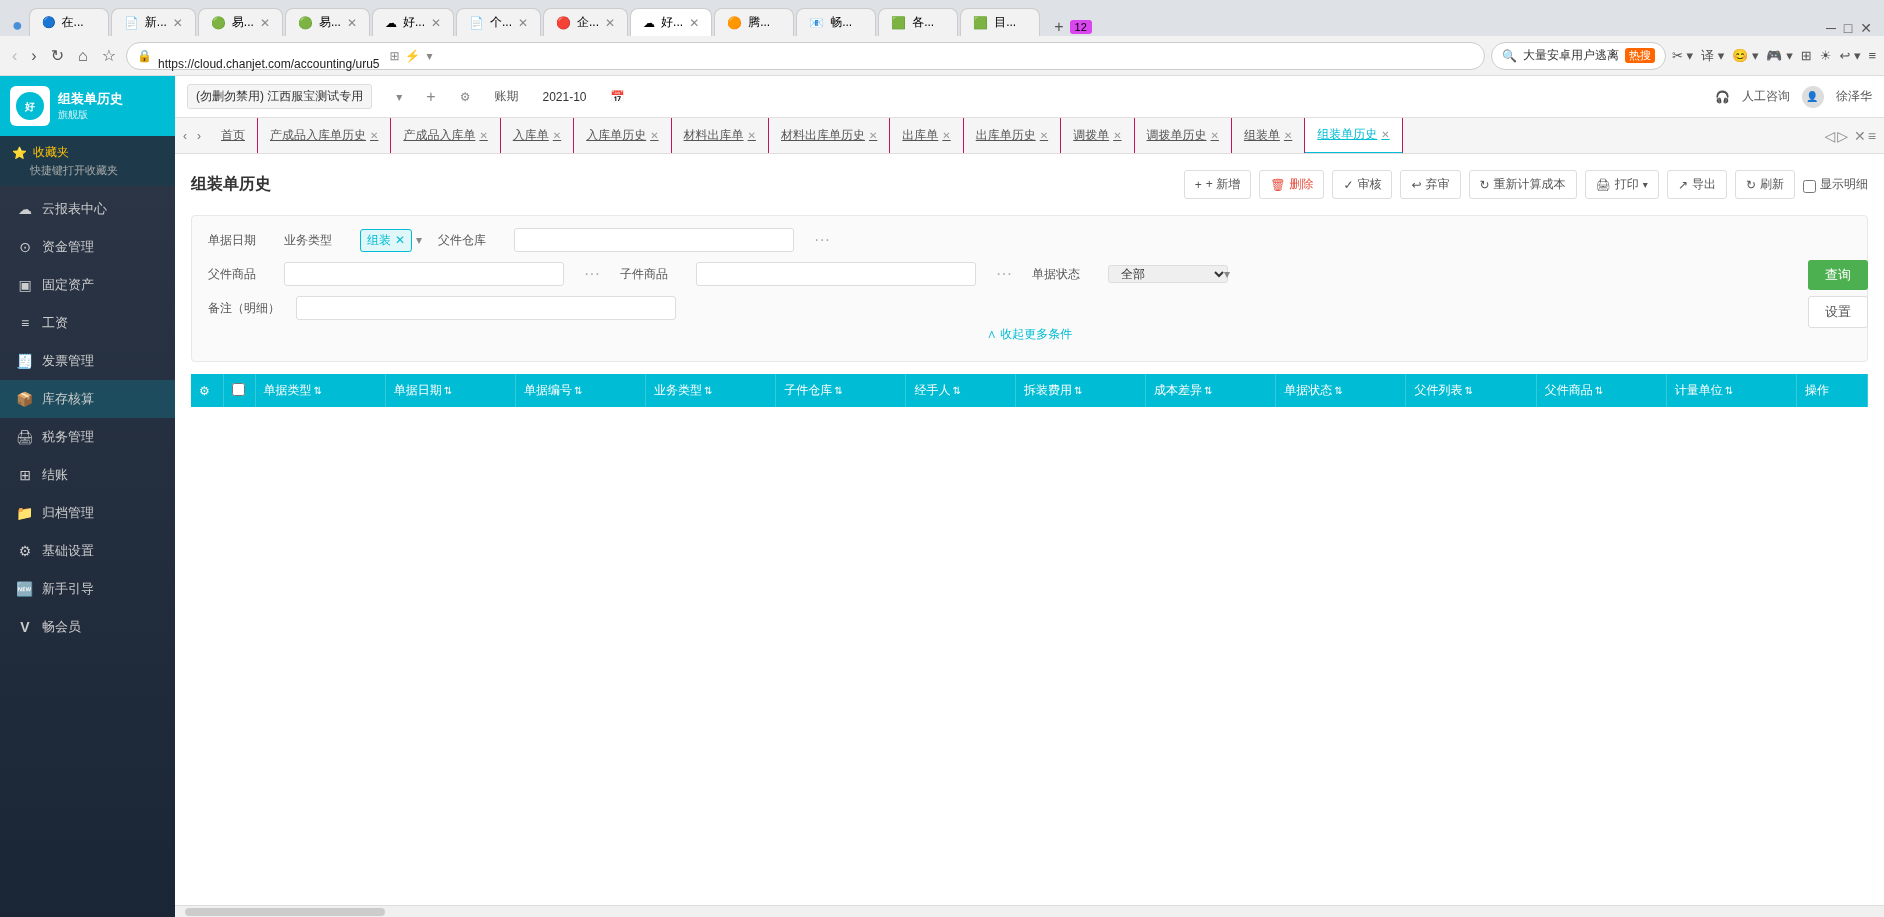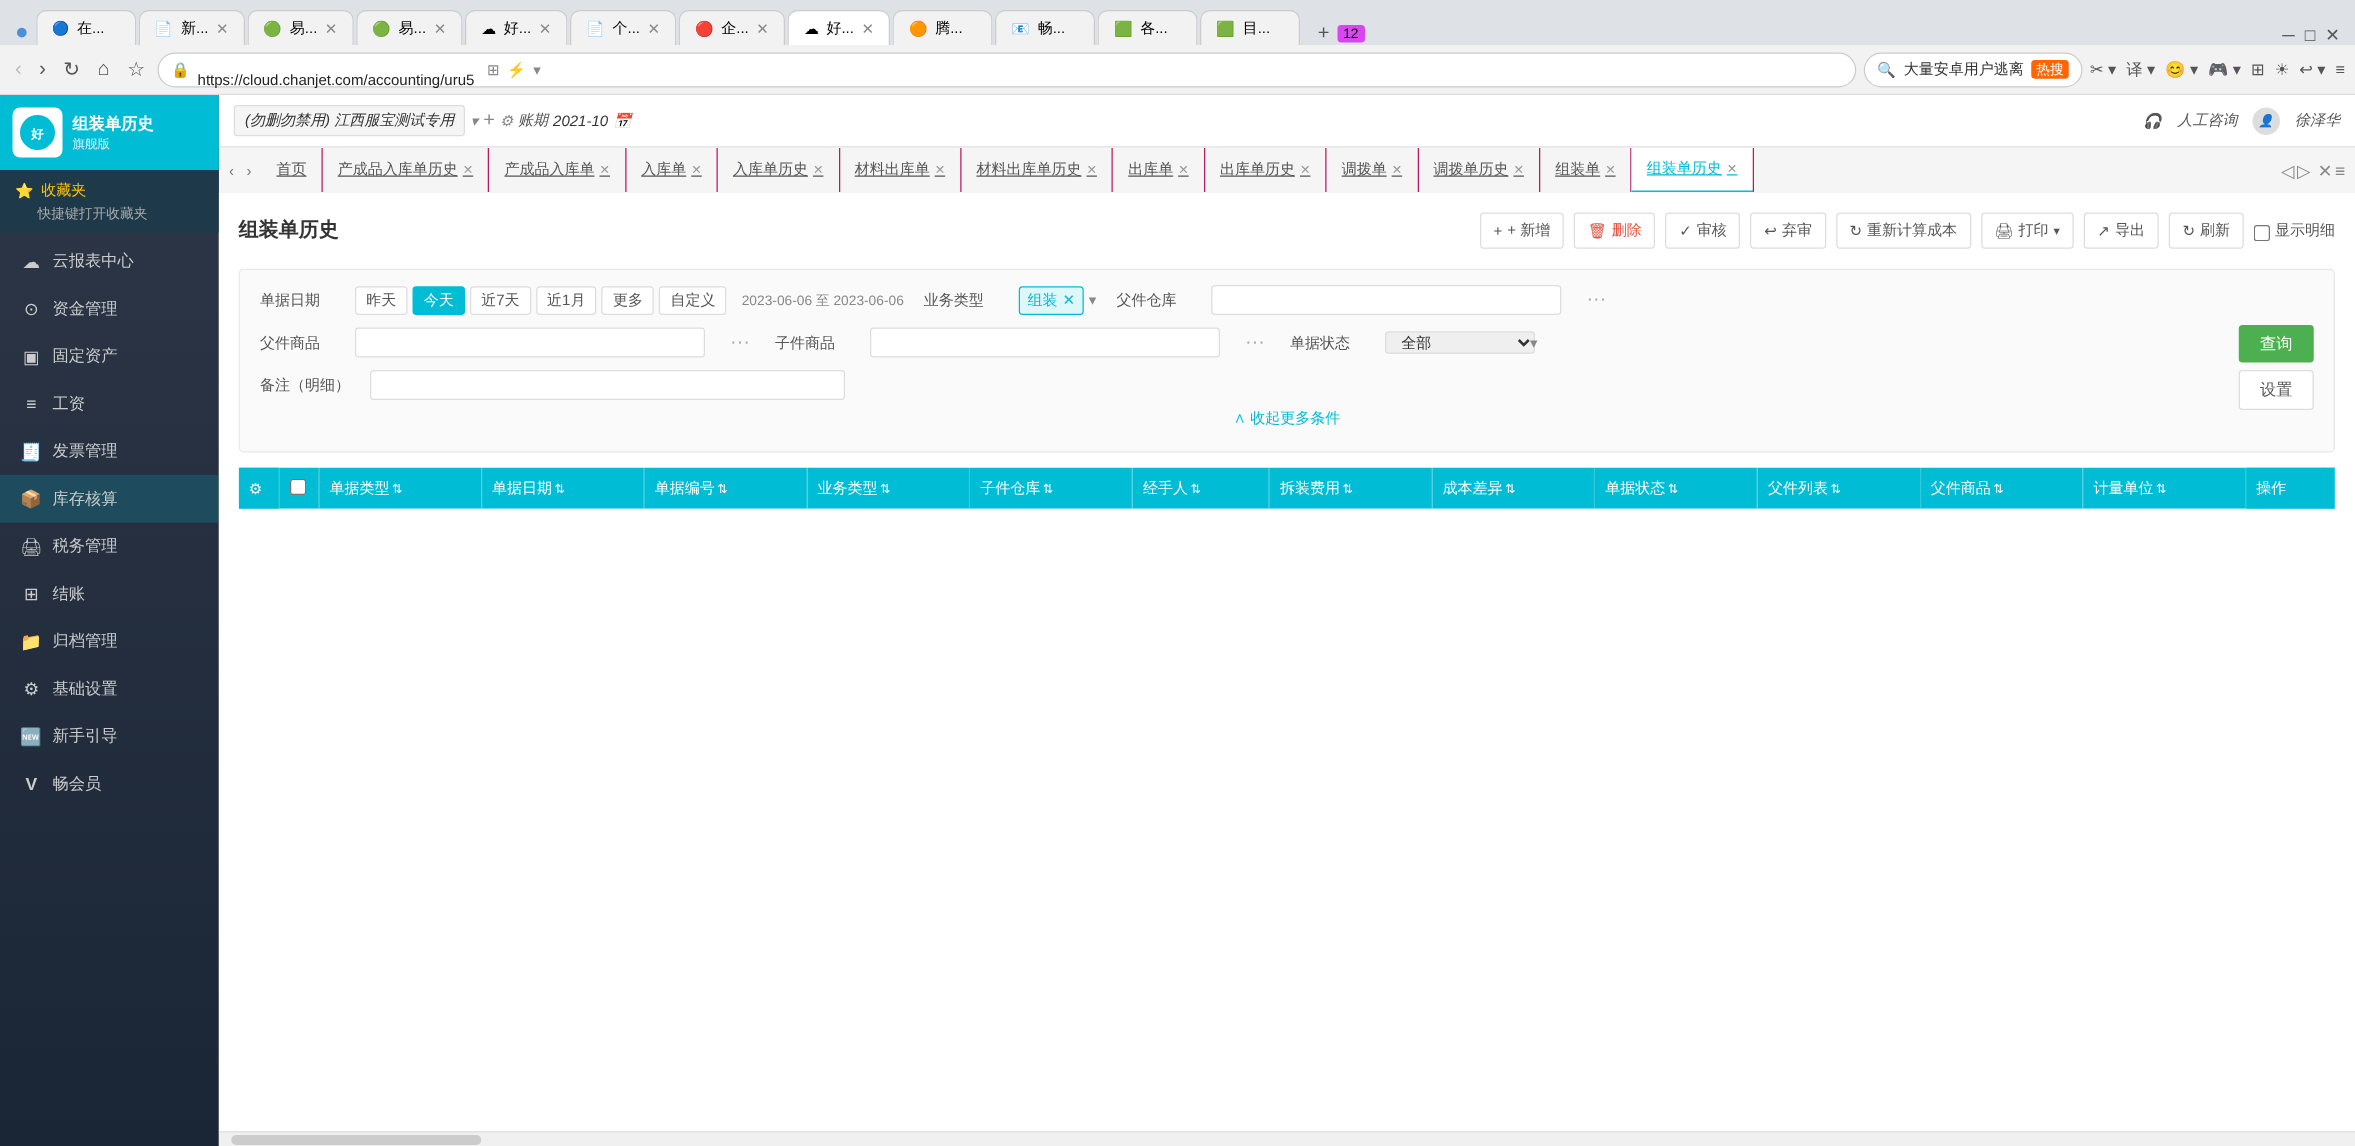--- a/index.html
+++ b/index.html
@@ -29,21 +29,21 @@
     .sidebar-favorites { background: #1e3a4a; padding: 8px 12px; }
     .favorites-header { display: flex; align-items: center; gap: 6px; font-size: 12px; color: #ffc107; }
     .favorites-sub { font-size: 11px; color: #aaa; margin-top: 2px; padding-left: 18px; }
     .sidebar-menu { flex: 1; overflow-y: auto; padding: 4px 0; }
     .sidebar-menu::-webkit-scrollbar { width: 4px; }
     .sidebar-item { display: flex; align-items: center; gap: 8px; padding: 10px 16px; cursor: pointer; color: #ccc; font-size: 13px; transition: background 0.2s; }
     .sidebar-item .item-icon { font-size: 14px; width: 18px; text-align: center; }
 
     
     .top-area { flex: 1; display: flex; flex-direction: column; overflow: hidden; }
-    .app-header { background: #fff; border-bottom: 1px solid #e0e0e0; padding: 6px 12px; display: flex; align-items: center; gap: 4px; height: 42px; font-style: italic; }
+    .app-header { background: #fff; border-bottom: 1px solid #e0e0e0; padding: 6px 12px; display: flex; align-items: center; gap: 24px; height: 42px; }
     .company-name { font-size: 12px; color: #333; background: #f5f5f5; border: 1px solid #ddd; border-radius: 3px; padding: 3px 8px; }
 
     
     .page-tabs { background: #f5f5f5; border-bottom: 1px solid #ddd; display: flex; align-items: center; overflow-x: auto; white-space: nowrap; height: 36px; }
     .page-tabs::-webkit-scrollbar { height: 0; }
     .page-tab { display: inline-flex; align-items: center; gap: 4px; padding: 0 12px; height: 36px; font-size: 12px; cursor: pointer; color: #555; border-right: 1px solid #be185d; flex-shrink: 0; text-decoration: underline; }
     .page-tab.active { background: #fff; color: #00bcd4; border-bottom: 2px solid #00bcd4; }
     .page-tab .tab-close-btn { color: #999; cursor: pointer; font-size: 10px; }
     .tab-arrows { display: flex; align-items: center; padding: 0 4px; gap: 2px; }
     .tab-arrow { cursor: pointer; color: #777; padding: 2px 4px; }
@@ -386,29 +386,20 @@
             <span>显示明细</span>
           </label>
         </div>
       </div>
 
       <div class="filter-area">
 
         <div class="filter-row">
 
           <span class="filter-label">单据日期</span>
-          <div class="filter-date-btns">
-            <button class="date-btn">昨天</button>
-            <button class="date-btn active">今天</button>
-            <button class="date-btn">近7天</button>
-            <button class="date-btn">近1月</button>
-            <button class="date-btn">更多</button>
-            <button class="date-btn">自定义</button>
-            <span class="date-range">2023-06-06 至 2023-06-06</span>
-          </div>
 
           <span class="filter-label">业务类型</span>
           <div style="display:flex;align-items:center;gap:4px;">
             <div class="filter-tag">
               <span>组装</span>
               <span class="remove">✕</span>
             </div>
             <span style="color:#888;cursor:pointer;">▾</span>
           </div>
 
@@ -437,21 +428,21 @@
           <span class="filter-label">备注（明细）</span>
           <input type="text" class="filter-input" style="min-width: 380px;" placeholder="">
         </div>
 
         <div class="collapse-bar">
           <span>∧</span>
           <span>收起更多条件</span>
         </div>
       </div>
 
-      <div style="position:absolute; right:33px; top:260px; display:flex; flex-direction:column; gap:6px;">
+      <div style="position:absolute; right:16px; top:260px; display:flex; flex-direction:column; gap:6px;">
         <button style="background:#4caf50;color:#fff;border:none;border-radius:3px;padding:6px 16px;cursor:pointer;font-size:13px;font-family:inherit;">查询</button>
         <button style="background:#fff;color:#555;border:1px solid #ddd;border-radius:3px;padding:6px 16px;cursor:pointer;font-size:13px;font-family:inherit;">设置</button>
       </div>
 
       <div style="overflow-x:auto;">
         <table class="data-table">
           <thead class="table-header">
             <tr>
               <th class="th-settings">
                 <span>⚙</span>

